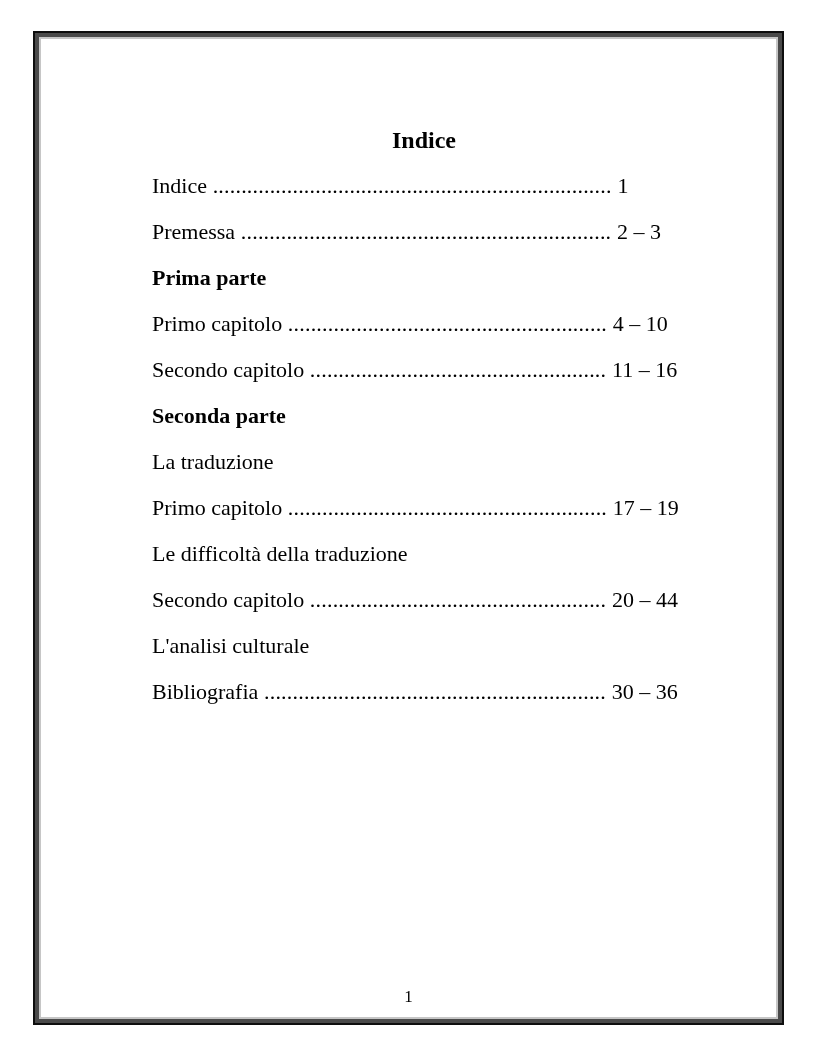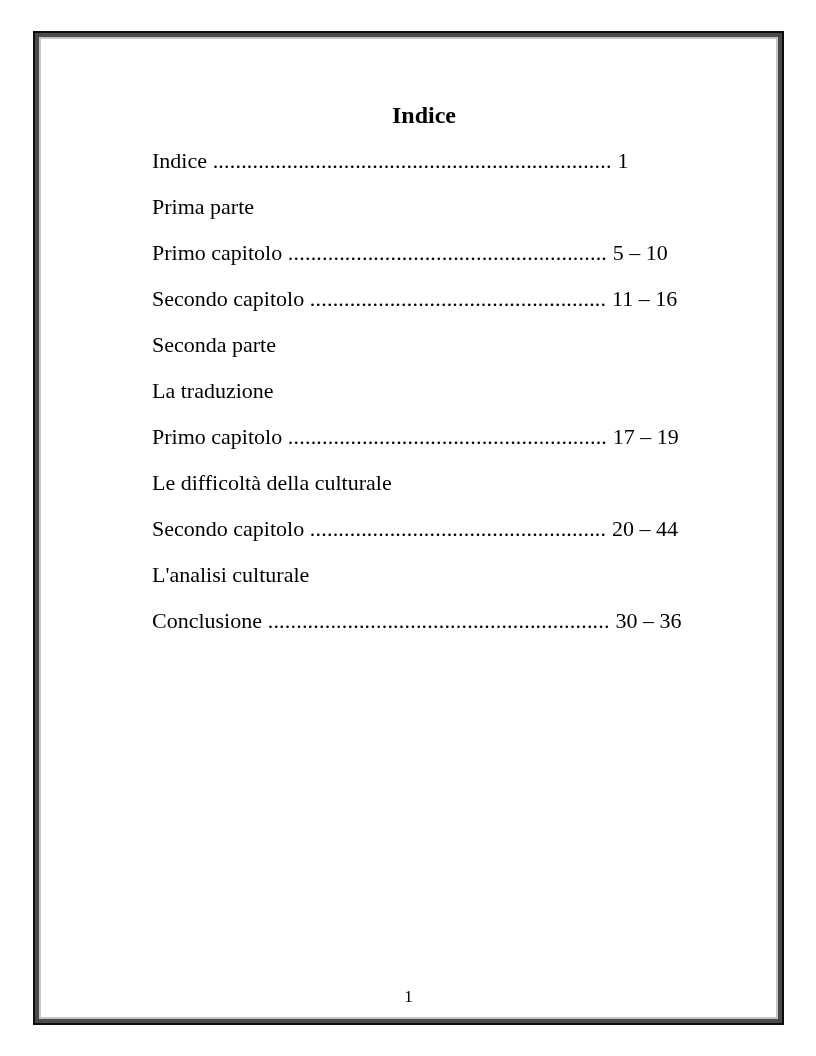--- a/index.html
+++ b/index.html
@@ -36,42 +36,42 @@
   }
   .frame-inner {
     position: relative;
     width: 100%;
     height: 100%;
     border: 2px solid #c6c6c6;
     box-sizing: border-box;
     background: #ffffff;
   }
   .content {
-    padding: 53px 0 0 111px;
+    padding: 78px 0 0 111px;
     width: 544px;
     box-sizing: content-box;
   }
   .toc-title {
     margin: 0;
     height: 46px;
     line-height: 46px;
     font-size: 24px;
     font-weight: bold;
     text-align: center;
     white-space: nowrap;
   }
   .toc-row {
     height: 46px;
     line-height: 46px;
     font-size: 22px;
     white-space: nowrap;
     overflow: hidden;
   }
   .toc-row.section .toc-label {
-    font-weight: normal;
+    font-weight: bold;
   }
   .toc-leader {
     letter-spacing: 0.2px;
   }
   .page-footer {
     position: absolute;
     left: 0;
     bottom: 12px;
     width: 100%;
     text-align: center;
@@ -84,30 +84,31 @@
 
 <div class="sheet">
   <div class="frame-outer">
     <div class="frame-mid">
       <div class="frame-inner">
 
         <div class="content">
           <h1 class="toc-title">Indice</h1>
           <div id="toc-rows">
               <div class="toc-row entry"><span class="toc-label">Indice</span><span class="toc-leader"> ...................................................................... </span><span class="toc-pages">1</span></div>
+              <div class="toc-row entry"><span class="toc-label">Premessa</span><span class="toc-leader"> ................................................................. </span><span class="toc-pages">2 – 3</span></div>
               <div class="toc-row section"><span class="toc-label">Prima parte</span></div>
-              <div class="toc-row entry"><span class="toc-label">Primo capitolo</span><span class="toc-leader"> ........................................................ </span><span class="toc-pages">5 – 10</span></div>
+              <div class="toc-row entry"><span class="toc-label">Primo capitolo</span><span class="toc-leader"> ........................................................ </span><span class="toc-pages">4 – 10</span></div>
               <div class="toc-row entry"><span class="toc-label">Secondo capitolo</span><span class="toc-leader"> .................................................... </span><span class="toc-pages">11 – 16</span></div>
               <div class="toc-row section"><span class="toc-label">Seconda parte</span></div>
               <div class="toc-row plain"><span class="toc-label">La traduzione</span></div>
               <div class="toc-row entry"><span class="toc-label">Primo capitolo</span><span class="toc-leader"> ........................................................ </span><span class="toc-pages">17 – 19</span></div>
-              <div class="toc-row plain"><span class="toc-label">Le difficoltà della culturale</span></div>
+              <div class="toc-row plain"><span class="toc-label">Le difficoltà della traduzione</span></div>
               <div class="toc-row entry"><span class="toc-label">Secondo capitolo</span><span class="toc-leader"> .................................................... </span><span class="toc-pages">20 – 44</span></div>
               <div class="toc-row plain"><span class="toc-label">L'analisi culturale</span></div>
-              <div class="toc-row entry"><span class="toc-label">Conclusione</span><span class="toc-leader"> ............................................................ </span><span class="toc-pages">30 – 36</span></div>
+              <div class="toc-row entry"><span class="toc-label">Bibliografia</span><span class="toc-leader"> ............................................................ </span><span class="toc-pages">30 – 36</span></div>
             </div>
         </div>
 
         <div class="page-footer">
           <span>1</span>
         </div>
 
       </div>
     </div>
   </div>

